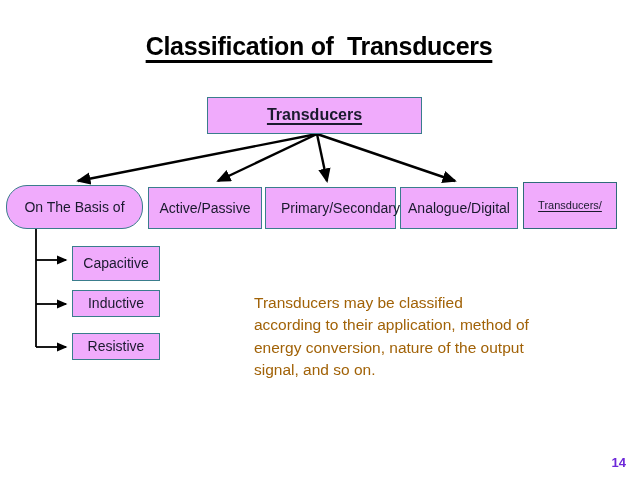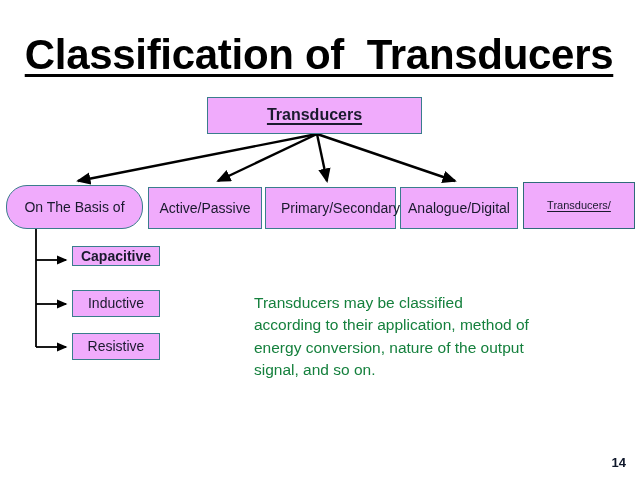--- a/index.html
+++ b/index.html
@@ -16,21 +16,21 @@
     height: 478px;
     background: #ffffff;
     overflow: hidden;
   }
   #slide-title {
     position: absolute;
     left: 0;
     top: 34px;
     width: 638px;
     text-align: center;
-    font-size: 42px;
+    font-size: 25px;
     font-weight: bold;
     color: #000000;
     letter-spacing: -0.3px;
     white-space: pre;
     line-height: 1.0;
   }
   #slide-title span.ul {
     text-decoration: underline;
     text-decoration-thickness: 3px;
     text-underline-offset: 5px;
@@ -63,52 +63,52 @@
     text-decoration-thickness: 2px;
     text-underline-offset: 3px;
   }
 
   #box-basis   { left: 6px;   top: 185px; width: 137px; height: 44px; border-radius: 21px; }
   #box-basis .lbl { display: block; }
   #box-active  { left: 148px; top: 187px; width: 114px; height: 42px; }
   #box-primary { left: 265px; top: 187px; width: 131px; height: 42px; padding-left: 20px; }
   #box-analog  { left: 400px; top: 187px; width: 118px; height: 42px; }
   #box-inverse {
-    left: 523px; top: 182px; width: 112px; height: 47px;
+    left: 523px; top: 182px; width: 94px; height: 47px;
     font-size: 11px;
     border: 1px solid #2f6b7a;
   }
   #box-inverse .lbl {
     display: block;
     text-decoration: underline;
     text-underline-offset: 2px;
   }
 
-  #box-capacitive { left: 72px; top: 246px; width: 88px; height: 20px; font-weight: bold; }
+  #box-capacitive { left: 72px; top: 246px; width: 88px; height: 35px; }
   #box-inductive  { left: 72px; top: 290px; width: 88px; height: 27px; }
   #box-resistive  { left: 72px; top: 333px; width: 88px; height: 27px; }
 
   #body-text {
     position: absolute;
     left: 254px;
     top: 292px;
     width: 300px;
     font-size: 15.5px;
     line-height: 1.45;
-    color: #15803d;
+    color: #a16207;
     white-space: pre-line;
   }
 
   #page-number {
     position: absolute;
     right: 12px;
     bottom: 8px;
     font-size: 13px;
     font-weight: bold;
-    color: #0f172a;
+    color: #6d28d9;
   }
 
   #connectors {
     position: absolute;
     left: 0;
     top: 0;
     width: 638px;
     height: 478px;
     pointer-events: none;
   }

